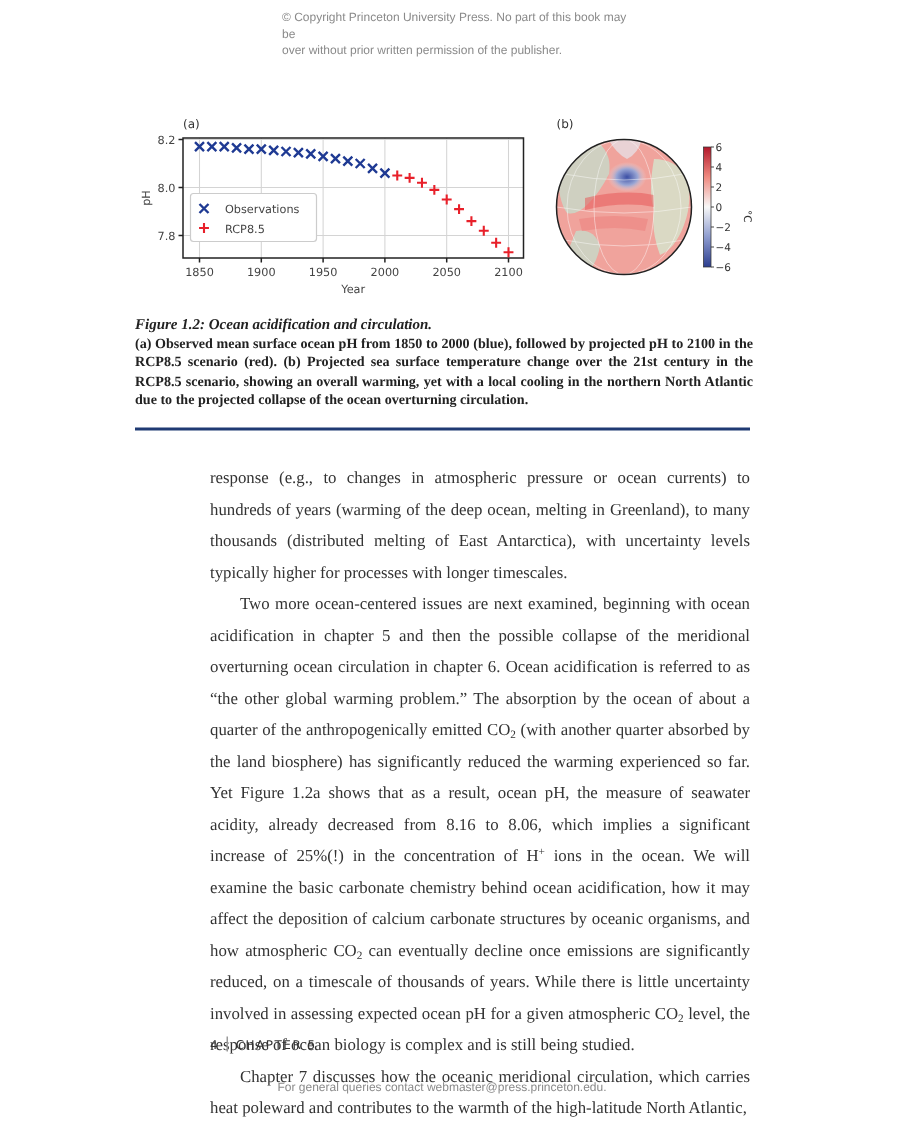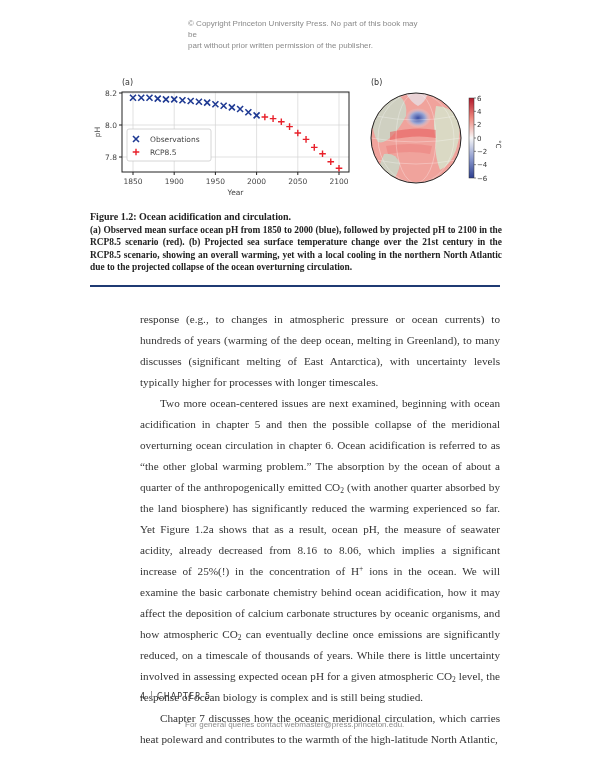--- a/index.html
+++ b/index.html
@@ -1,38 +1,38 @@
 <!DOCTYPE html>
 <html><head>
 <meta charset="utf-8">
 <style>
   html, body { margin:0; padding:0; background:#ffffff; }
   body { width:600px; height:757px; position:relative; overflow:hidden; font-family:"Liberation Serif", serif; color:#2a2a2a; }
-  .copyright { position:absolute; left:188px; top:18px; width:240px; font-family:"Liberation Sans", sans-serif; font-size:8px; line-height:11px; color:#8a8a8a; }
+  .copyright { position:absolute; left:188px; top:6px; width:240px; font-family:"Liberation Sans", sans-serif; font-size:8px; line-height:11px; color:#8a8a8a; }
   .figure { position:absolute; left:88px; top:76px; width:420px; height:135px; }
   .panel-label { position:absolute; font-family:"DejaVu Sans", sans-serif; font-size:8px; color:#333; }
   .caption { position:absolute; left:90px; top:211px; width:412px; font-size:9.4px; line-height:12.5px; color:#222; }
-  .caption .title { font-weight:bold; font-size:10px; display:block; }
+  .caption .title { font-weight:bold; font-size:10px; display:block;font-style:italic; }
   .caption .body { text-align:justify;font-weight:bold; }
   .rule { position:absolute; left:90px; top:285px; width:410px; height:2px; background:#1f3a73; }
   .text { position:absolute; left:140px; top:309px; width:360px; font-size:11.2px; line-height:21px; color:#333; text-align:justify; }
   .text p { margin:0; }
   .text p.indent { text-indent:20px; }
   .text sub { font-size:7.5px; vertical-align:-2px; line-height:0; }
   .text sup { font-size:7.5px; vertical-align:4px; line-height:0; }
   .folio { position:absolute; left:140px; top:691px; font-family:"DejaVu Sans", sans-serif; font-size:8px; letter-spacing:1px; color:#333; }
   .folio .sep { display:inline-block; width:1px; height:10px; background:#999; vertical-align:-2px; margin:0 5px; }
   .footer { position:absolute; left:185px; top:720px; font-family:"Liberation Sans", sans-serif; font-size:8px; color:#8a8a8a; }
 </style>
 </head>
 <body>
 
 <div class="copyright">
   <div>© Copyright Princeton University Press. No part of this book may be</div>
-  <div>part without prior written permission of the publisher.</div>
+  <div>over without prior written permission of the publisher.</div>
 </div>
 
 <div class="figure">
   <span class="panel-label" style="left:34px; top:2px;">(a)</span>
   <svg id="chart-a" width="270" height="135" style="position:absolute; left:0; top:0;">
       <line x1="45" y1="16" x2="45" y2="96" stroke="#d4d4d4" stroke-width="0.7"></line>
       <line x1="86.19999999999999" y1="16" x2="86.19999999999999" y2="96" stroke="#d4d4d4" stroke-width="0.7"></line>
       <line x1="127.39999999999999" y1="16" x2="127.39999999999999" y2="96" stroke="#d4d4d4" stroke-width="0.7"></line>
       <line x1="168.6" y1="16" x2="168.6" y2="96" stroke="#d4d4d4" stroke-width="0.7"></line>
       <line x1="209.79999999999998" y1="16" x2="209.79999999999998" y2="96" stroke="#d4d4d4" stroke-width="0.7"></line>
@@ -161,21 +161,21 @@
 </div>
 
 <div class="caption">
   <span class="title">Figure 1.2: Ocean acidification and circulation.</span>
   <div class="body">(a) Observed mean surface ocean pH from 1850 to 2000 (blue), followed by projected pH to 2100 in the RCP8.5 scenario (red). (b) Projected sea surface temperature change over the 21st century in the RCP8.5 scenario, showing an overall warming, yet with a local cooling in the northern North Atlantic due to the projected collapse of the ocean overturning circulation.</div>
 </div>
 
 <div class="rule"></div>
 
 <div class="text" id="body-text">
-    <p>response (e.g., to changes in atmospheric pressure or ocean currents) to hundreds of years (warming of the deep ocean, melting in Greenland), to many discusses (significant melting of East Antarctica), with uncertainty levels typically higher for processes with longer timescales.</p>
+    <p>response (e.g., to changes in atmospheric pressure or ocean currents) to hundreds of years (warming of the deep ocean, melting in Greenland), to many thousands (distributed melting of East Antarctica), with uncertainty levels typically higher for processes with longer timescales.</p>
     <p class="indent">Two more ocean-centered issues are next examined, beginning with ocean acidification in chapter 5 and then the possible collapse of the meridional overturning ocean circulation in chapter 6. Ocean acidification is referred to as “the other global warming problem.” The absorption by the ocean of about a quarter of the anthropogenically emitted CO<sub>2</sub> (with another quarter absorbed by the land biosphere) has significantly reduced the warming experienced so far. Yet Figure 1.2a shows that as a result, ocean pH, the measure of seawater acidity, already decreased from 8.16 to 8.06, which implies a significant increase of 25%(!) in the concentration of H<sup>+</sup> ions in the ocean. We will examine the basic carbonate chemistry behind ocean acidification, how it may affect the deposition of calcium carbonate structures by oceanic organisms, and how atmospheric CO<sub>2</sub> can eventually decline once emissions are significantly reduced, on a timescale of thousands of years. While there is little uncertainty involved in assessing expected ocean pH for a given atmospheric CO<sub>2</sub> level, the response of ocean biology is complex and is still being studied.</p>
     <p class="indent">Chapter 7 discusses how the oceanic meridional circulation, which carries heat poleward and contributes to the warmth of the high-latitude North Atlantic,</p>
   </div>
 
 <div class="folio">
   <span>4</span><span class="sep"></span><span>CHAPTER 5</span>
 </div>
 
 <div class="footer">For general queries contact webmaster@press.princeton.edu.</div>
 

